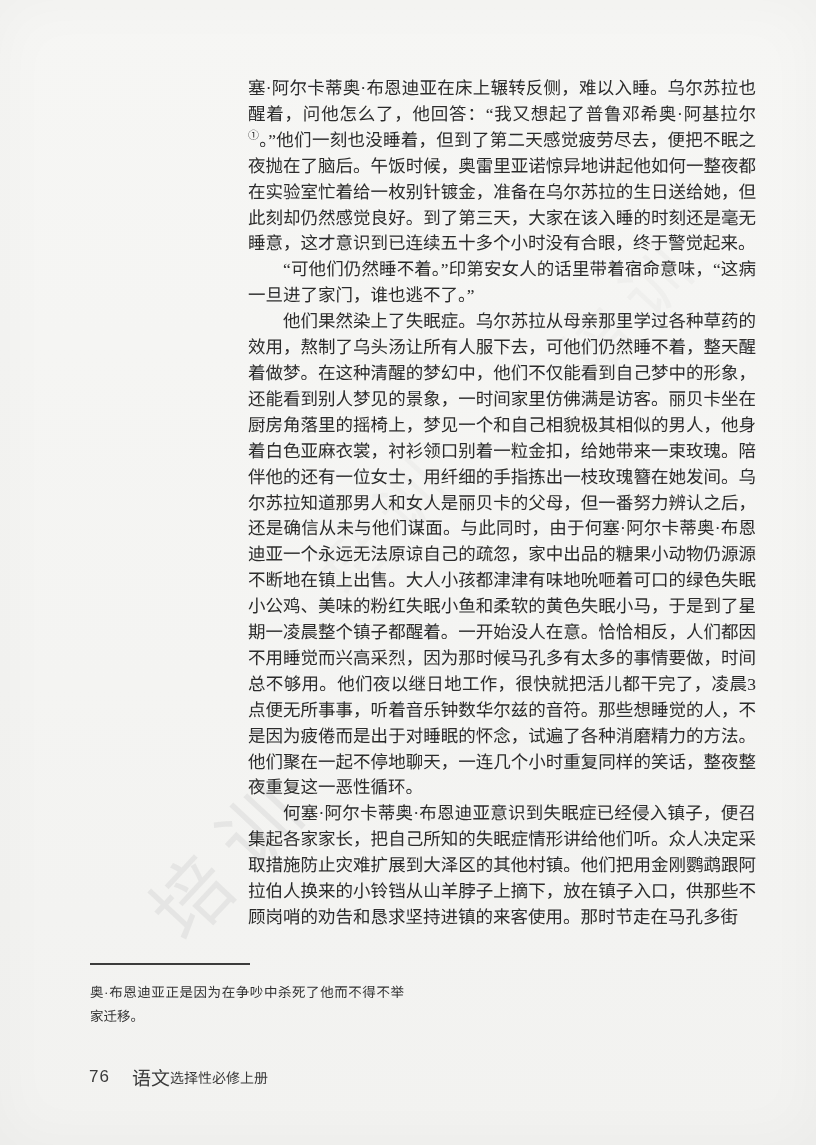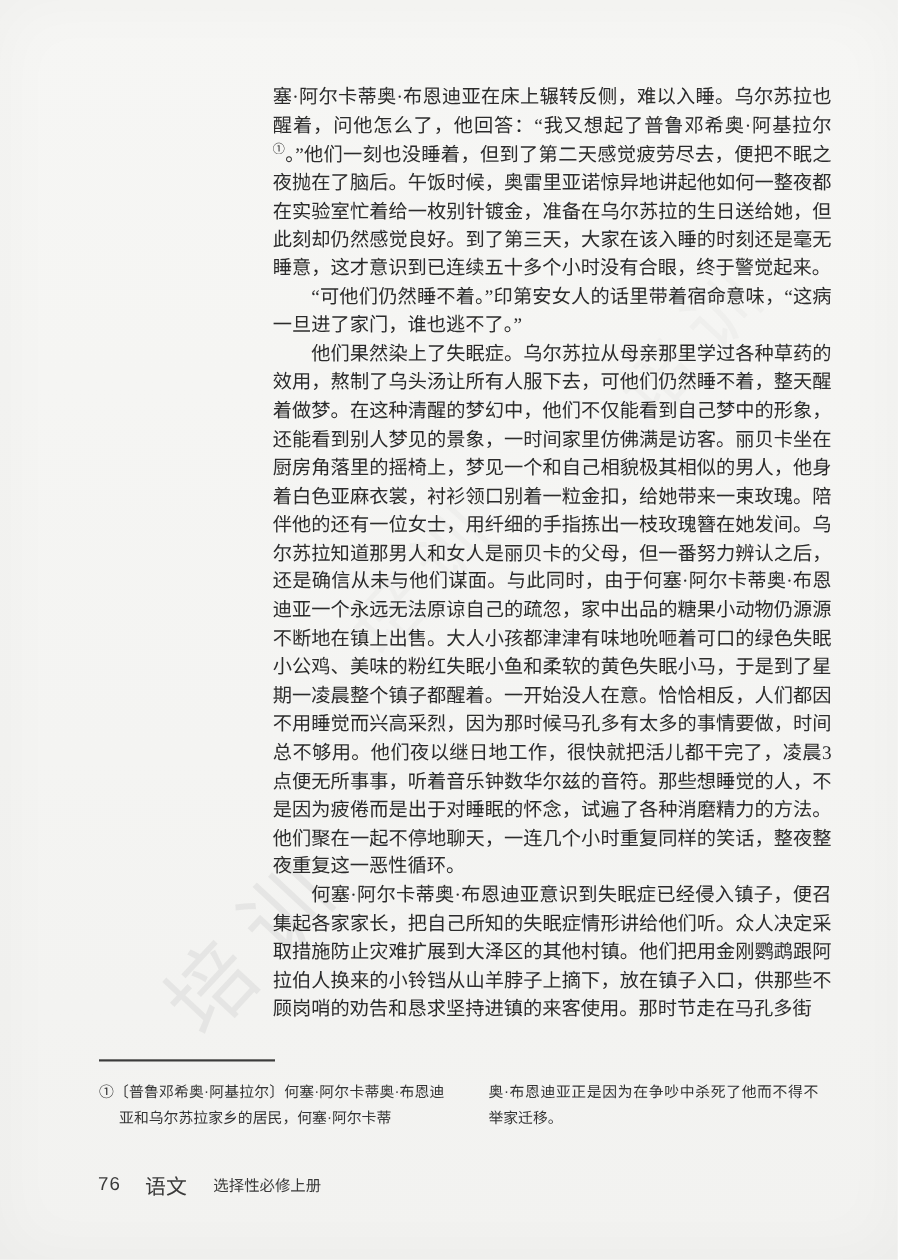--- a/index.html
+++ b/index.html
@@ -106,42 +106,41 @@
   .page-footer .page-num {
     font-size: 17px;
     letter-spacing: 1px;
   }
   .page-footer .footer-subject {
     font-size: 19px;
     margin-left: 22px;
   }
   .page-footer .footer-volume {
     font-size: 14px;
-    margin-left: 24px;
+    margin-left: 0;
   }
 </style>
 </head>
 <body>
 
 <div class="page">
 
   <div class="watermark wm-1">培训</div>
   <div class="watermark wm-2">培训</div>
   <div class="watermark wm-3">培训</div>
 
   <div class="body-text">
     <p><span>塞·阿尔卡蒂奥·布恩迪亚在床上辗转反侧，难以入睡。乌尔苏拉也醒着，问他怎么了，他回答：“我又想起了普鲁邓希奥·阿基拉尔</span><sup>①</sup><span>。”他们一刻也没睡着，但到了第二天感觉疲劳尽去，便把不眠之夜抛在了脑后。午饭时候，奥雷里亚诺惊异地讲起他如何一整夜都在实验室忙着给一枚别针镀金，准备在乌尔苏拉的生日送给她，但此刻却仍然感觉良好。到了第三天，大家在该入睡的时刻还是毫无睡意，这才意识到已连续五十多个小时没有合眼，终于警觉起来。</span></p>
     <p class="indent">“可他们仍然睡不着。”印第安女人的话里带着宿命意味，“这病一旦进了家门，谁也逃不了。”</p>
     <p class="indent">他们果然染上了失眠症。乌尔苏拉从母亲那里学过各种草药的效用，熬制了乌头汤让所有人服下去，可他们仍然睡不着，整天醒着做梦。在这种清醒的梦幻中，他们不仅能看到自己梦中的形象，还能看到别人梦见的景象，一时间家里仿佛满是访客。丽贝卡坐在厨房角落里的摇椅上，梦见一个和自己相貌极其相似的男人，他身着白色亚麻衣裳，衬衫领口别着一粒金扣，给她带来一束玫瑰。陪伴他的还有一位女士，用纤细的手指拣出一枝玫瑰簪在她发间。乌尔苏拉知道那男人和女人是丽贝卡的父母，但一番努力辨认之后，还是确信从未与他们谋面。与此同时，由于何塞·阿尔卡蒂奥·布恩迪亚一个永远无法原谅自己的疏忽，家中出品的糖果小动物仍源源不断地在镇上出售。大人小孩都津津有味地吮咂着可口的绿色失眠小公鸡、美味的粉红失眠小鱼和柔软的黄色失眠小马，于是到了星期一凌晨整个镇子都醒着。一开始没人在意。恰恰相反，人们都因不用睡觉而兴高采烈，因为那时候马孔多有太多的事情要做，时间总不够用。他们夜以继日地工作，很快就把活儿都干完了，凌晨3点便无所事事，听着音乐钟数华尔兹的音符。那些想睡觉的人，不是因为疲倦而是出于对睡眠的怀念，试遍了各种消磨精力的方法。他们聚在一起不停地聊天，一连几个小时重复同样的笑话，整夜整夜重复这一恶性循环。</p>
     <p class="indent">何塞·阿尔卡蒂奥·布恩迪亚意识到失眠症已经侵入镇子，便召集起各家家长，把自己所知的失眠症情形讲给他们听。众人决定采取措施防止灾难扩展到大泽区的其他村镇。他们把用金刚鹦鹉跟阿拉伯人换来的小铃铛从山羊脖子上摘下，放在镇子入口，供那些不顾岗哨的劝告和恳求坚持进镇的来客使用。那时节走在马孔多街</p>
   </div>
 
   <div class="footnote-separator"></div>
   <div class="footnote">
-    <div class="fn-left">①〔普鲁邓希奥·阿基拉尔〕何塞·阿尔卡蒂奥·布恩迪亚和乌尔苏拉家乡的居民，何塞·阿尔卡蒂</div>
     <div class="fn-right">奥·布恩迪亚正是因为在争吵中杀死了他而不得不举家迁移。</div>
   </div>
 
   <div class="page-footer">
     <span class="page-num">76</span>
     <span class="footer-subject">语文</span>
     <span class="footer-volume">选择性必修上册</span>
   </div>
 
 </div>

